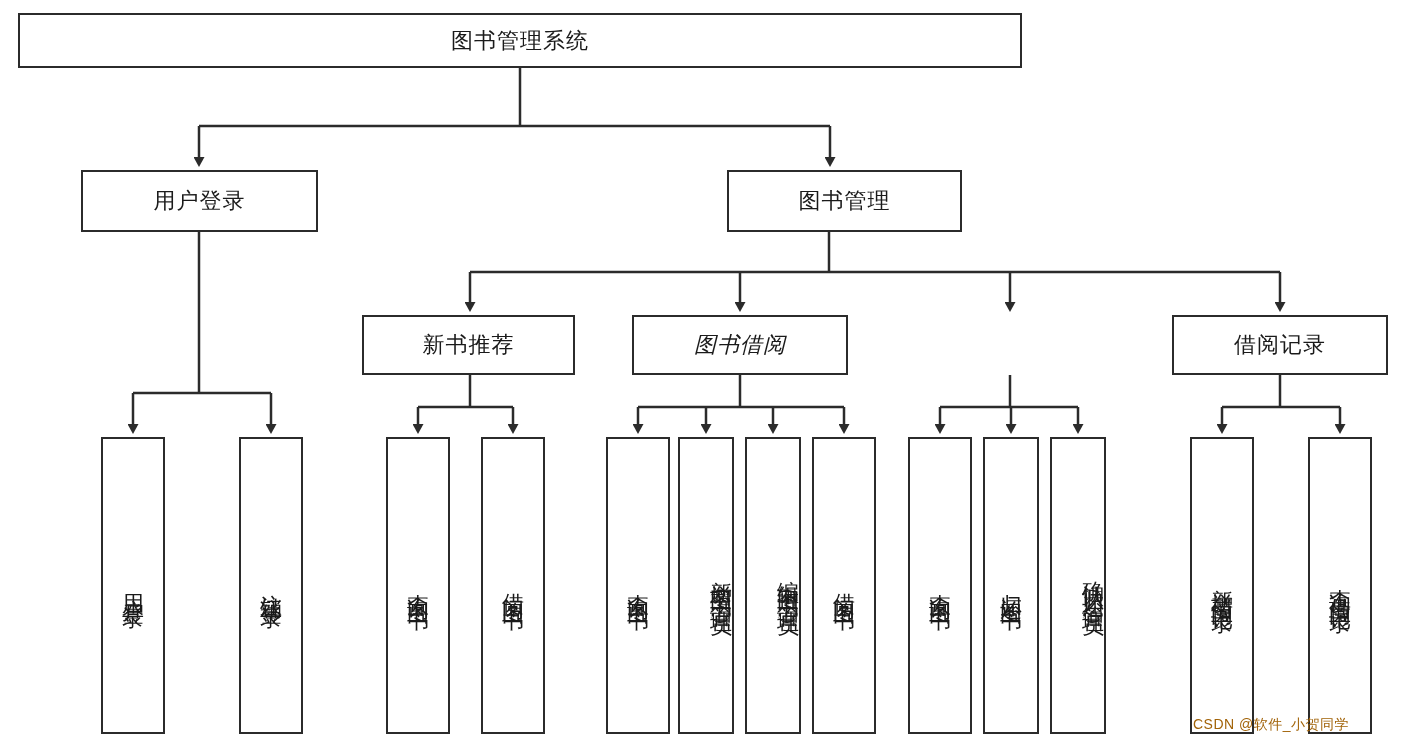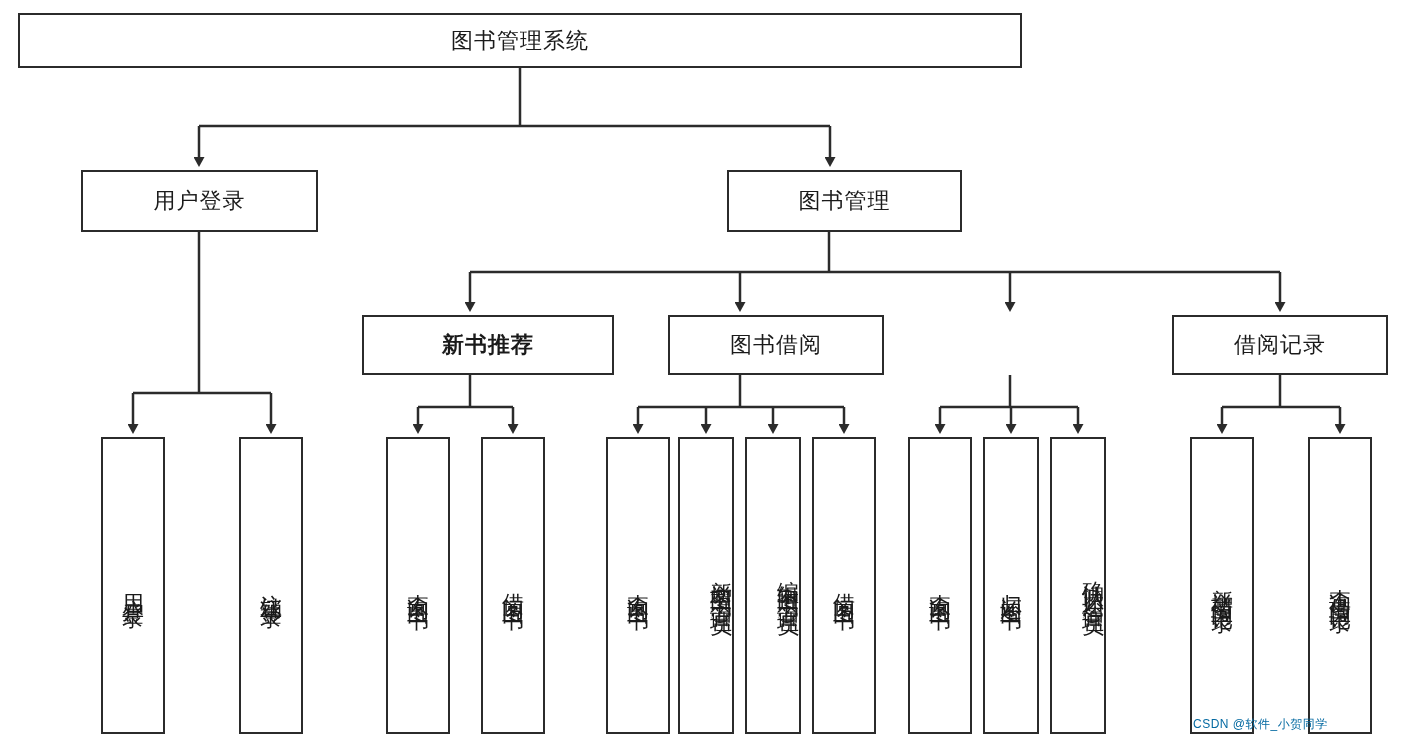--- a/index.html
+++ b/index.html
@@ -6,21 +6,21 @@
   body{width:1405px;height:747px;overflow:hidden;font-family:"Liberation Sans","DejaVu Sans",sans-serif;}
   #canvas{position:relative;width:1405px;height:747px;background:#fff;}
   svg#wires{position:absolute;left:0;top:0;width:1405px;height:747px;pointer-events:none;}
   .node{position:absolute;box-sizing:border-box;background:#ffffff;border:2.5px solid #2b2b2b;
         display:flex;align-items:center;justify-content:center;color:#1a1a1a;}
   .node.h{font-size:22px;letter-spacing:1px;justify-content:center;}
   .node.v{writing-mode:vertical-rl;text-orientation:upright;font-size:22px;letter-spacing:5px;
           line-height:1;padding-top:4px;padding-bottom:4px;}
   .node.v.toptext{align-items:flex-start;}
   .node.v.midtext{align-items:center;}
-  .watermark{position:absolute;color:#0369a1;font-size:12px;white-space:nowrap;letter-spacing:.5px;}
+  .watermark{position:absolute;color:#a16207;font-size:14px;white-space:nowrap;letter-spacing:.5px;}
 </style>
 </head>
 <body>
 
 <div id="canvas">
 
   <svg id="wires" viewBox="0 0 1405 747">
     <defs>
       <marker id="arw" markerWidth="10" markerHeight="11" refX="1" refY="5.5" orient="auto" markerUnits="userSpaceOnUse">
         <path d="M0,0 L10,5.5 L0,11 z" fill="#2b2b2b"></path>
@@ -74,24 +74,24 @@
     <span>图书管理系统</span>
   </div>
 
   <div class="node h" style="left:81px;top:170px;width:237px;height:62px;">
     <span>用户登录</span>
   </div>
   <div class="node h" style="left:727px;top:170px;width:235px;height:62px;">
     <span>图书管理</span>
   </div>
 
-  <div class="node h" style="left:362px;top:315px;width:252px;height:60px;font-weight:bold;">
+  <div class="node h" style="left:362px;top:315px;width:213px;height:60px;">
     <span>新书推荐</span>
   </div>
-  <div class="node h" style="left:668px;top:315px;width:216px;height:60px;">
+  <div class="node h" style="left:632px;top:315px;width:216px;height:60px;font-style:italic;">
     <span>图书借阅</span>
   </div>
   <div class="node h" style="left:1172px;top:315px;width:216px;height:60px;">
     <span>借阅记录</span>
   </div>
 
   <div class="node v midtext" style="left:101px;top:437px;width:64px;height:297px;">
     <span>用户登录</span>
   </div>
   <div class="node v midtext" style="left:239px;top:437px;width:64px;height:297px;">

